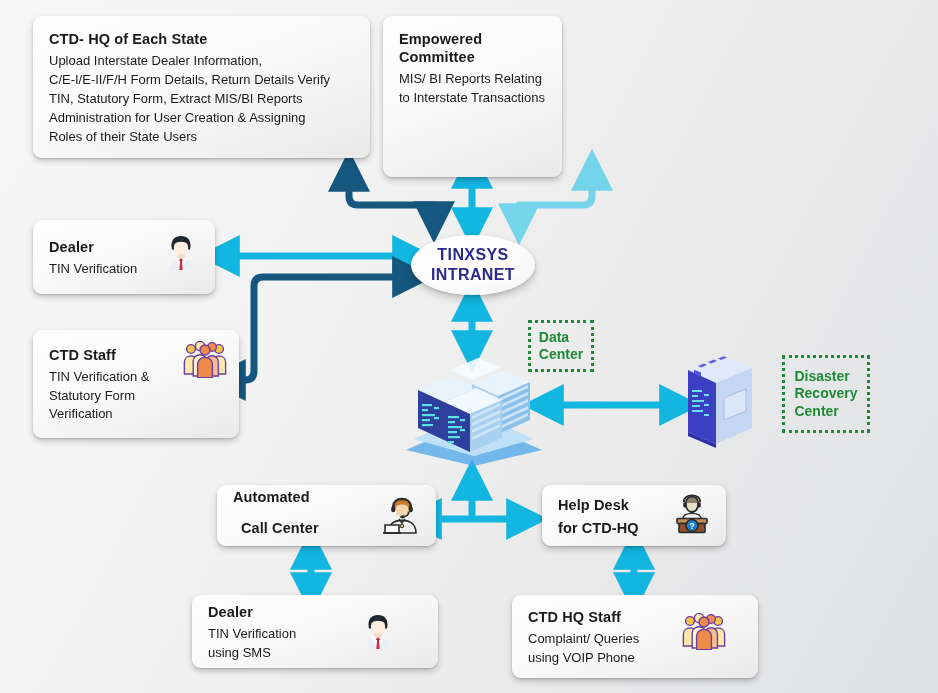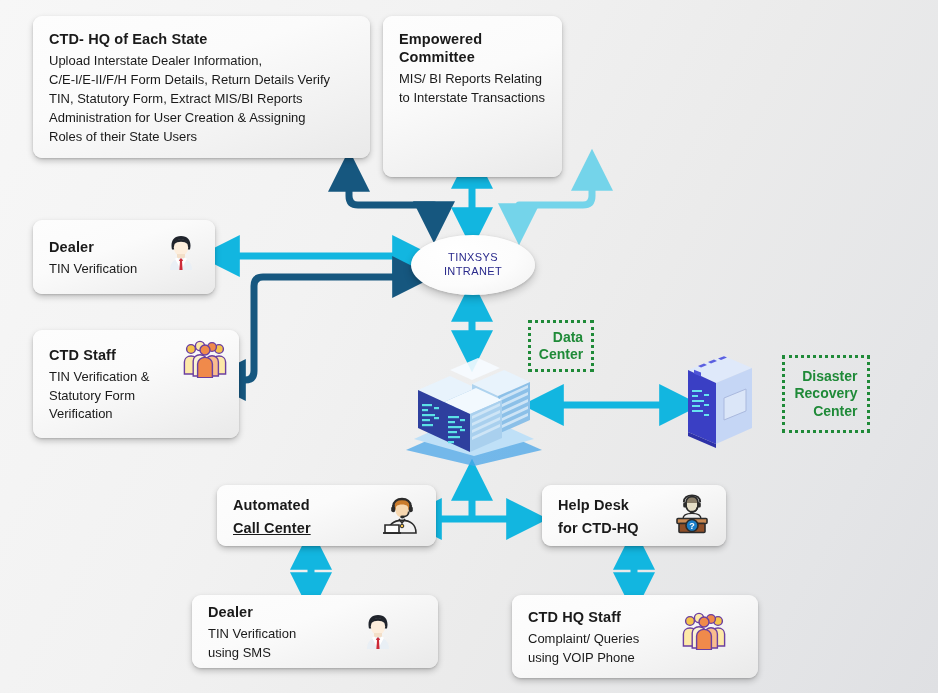--- a/index.html
+++ b/index.html
@@ -74,35 +74,35 @@
     border-radius: 62px / 30px;
     box-shadow: 0 4px 8px rgba(0,0,0,0.20), 0 1px 3px rgba(0,0,0,0.13);
     display: flex;
     flex-direction: column;
     align-items: center;
     justify-content: center;
     z-index: 8;
   }
   #intranet span {
     color: #2a2a8c;
-    font-weight: normal;
-    font-size: 11px;
+    font-weight: bold;
+    font-size: 16px;
     line-height: 1.25;
     letter-spacing: 0.4px;
   }
 
   
   .dotted-label {
     position: absolute;
     border: 3px dotted #1f8a38;
     color: #1f8a38;
     font-weight: bold;
     font-size: 14px;
     line-height: 1.25;
-    text-align: right;
+    text-align: left;
     display: flex;
     align-items: center;
     justify-content: center;
     background: transparent;
     z-index: 7;
     box-sizing: border-box;
     padding: 3px 6px;
   }
   #label-data-center   { left: 528px; top: 320px; width: 66px;  height: 52px; }
   #label-dr-center     { left: 782px; top: 355px; width: 88px;  height: 78px; }
@@ -353,21 +353,21 @@
   <div class="dotted-label" id="label-dr-center">
     <div>
       <div>Disaster</div>
       <div>Recovery</div>
       <div>Center</div>
     </div>
   </div>
 
   <div class="card center-v" id="card-acc">
     <div class="title">Automated</div>
-    <div class="title" style="margin:0;text-decoration:underline;">Call Center</div>
+    <div class="title" style="margin:8px;">Call Center</div>
     <span class="icon-slot" style="right:14px; top:12px;">
       <svg width="40" height="38" viewBox="0 0 40 38">
         <path d="M12 10 C12 4.8 15 2 20 2 C25 2 28 4.8 28 10 L28 13 L12 13 Z" fill="#c97b2c"></path>
         <ellipse cx="20" cy="13" rx="6.6" ry="7.6" fill="#f6d7b0"></ellipse>
         <path d="M13.6 9.5 C14.4 6.2 17 5 20 5 C23 5 25.6 6.2 26.4 9.5 C24.3 8 22.2 7.5 20 7.5 C17.8 7.5 15.7 8 13.6 9.5 Z" fill="#c97b2c"></path>
         <path d="M11.4 9 L11.4 14 M28.6 9 L28.6 14" stroke="#2b2b2b" stroke-width="2.6" stroke-linecap="round"></path>
         <path d="M11.4 9 C11.4 4.5 15 2 20 2 C25 2 28.6 4.5 28.6 9" stroke="#2b2b2b" stroke-width="2.3" fill="none"></path>
         <rect x="9.2" y="9.4" width="4" height="5.4" rx="1.6" fill="#2b2b2b"></rect>
         <rect x="26.8" y="9.4" width="4" height="5.4" rx="1.6" fill="#2b2b2b"></rect>
         <path d="M26.8 14.5 C26.8 18 24 19.6 21.4 19.6" stroke="#2b2b2b" stroke-width="1.8" fill="none"></path>

